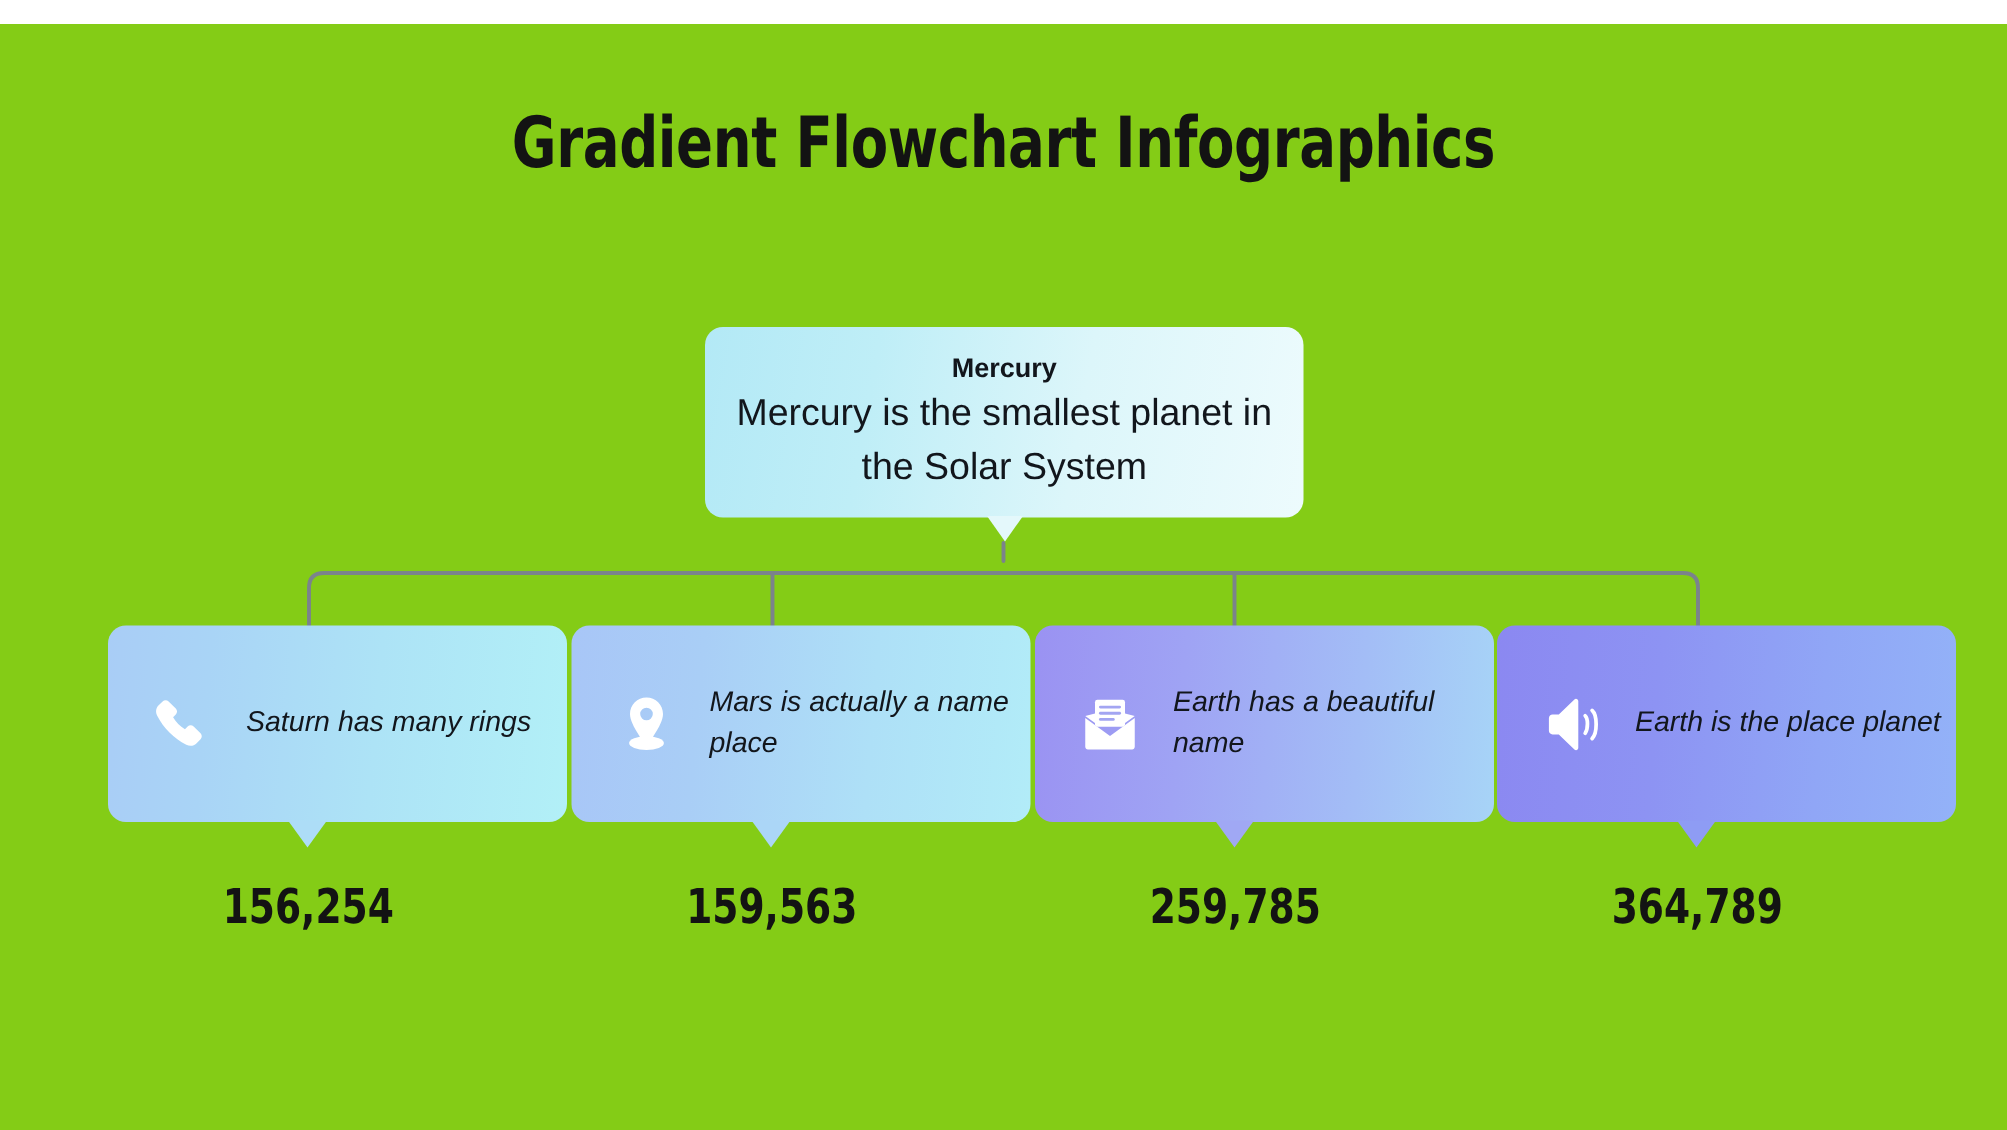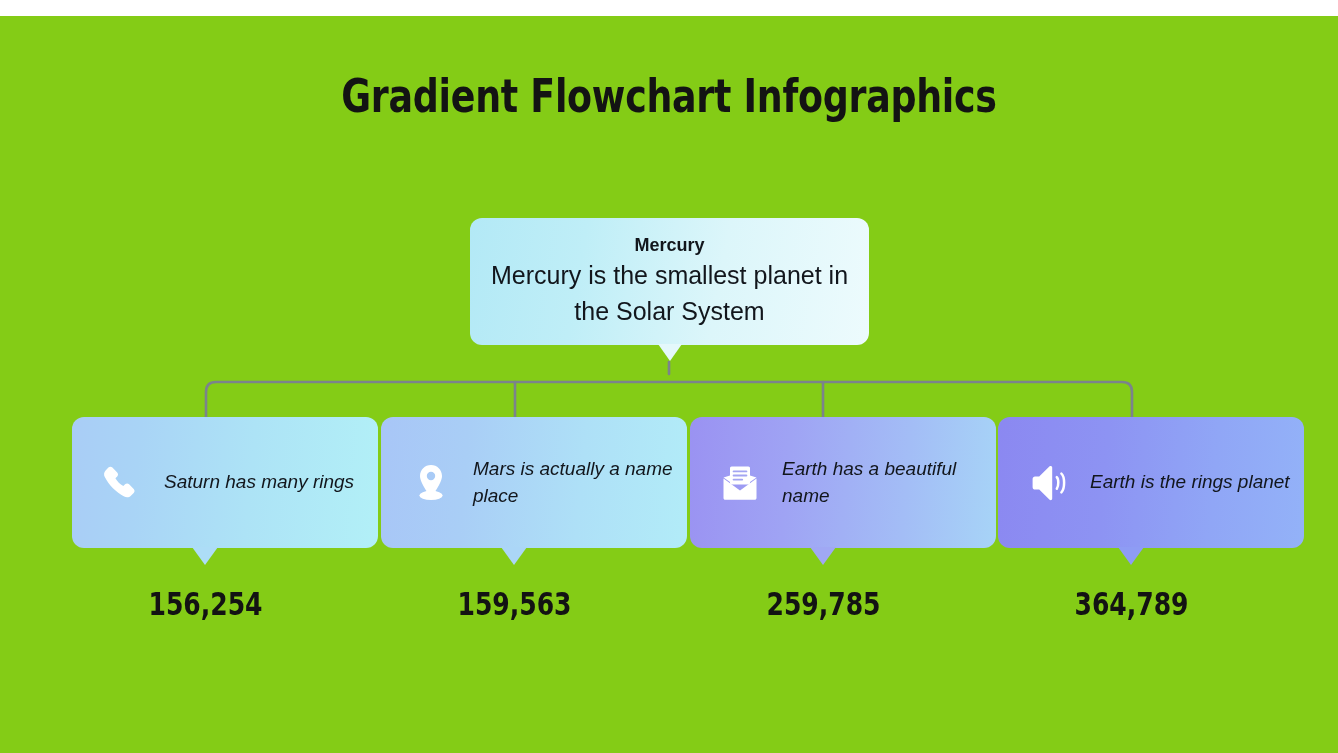--- a/index.html
+++ b/index.html
@@ -226,18 +226,18 @@
   <div class="leaf" id="leaf-3">
     <span class="leaf-icon">
       <svg width="46" height="46" viewBox="0 0 46 46" xmlns="http://www.w3.org/2000/svg">
         <path fill="#ffffff" d="M27.2 7.5c0-1.4-1.6-2.1-2.6-1.2L14.2 16.4H10c-1.3 0-2.4 1.1-2.4 2.4v8.4c0 1.3 1.1 2.4 2.4 2.4h4.2l10.4 10.1c1 1 2.6.3 2.6-1.2z"></path>
         <g fill="none" stroke="#ffffff" stroke-width="2.5" stroke-linecap="round">
           <path d="M31.8 17.2c2 1.8 2 8.6 0 11.6"></path>
           <path d="M36.4 13.6c3.6 3.2 3.6 15.2 0 18.8"></path>
         </g>
       </svg>
     </span>
-    <span class="leaf-text">Earth is the rings planet</span>
+    <span class="leaf-text">Earth is the place planet</span>
   </div>
   <div class="leaf-tail" id="tail-3"></div>
   <div class="number" id="num-3">364,789</div>
 
 </div>
 
 </body></html>

